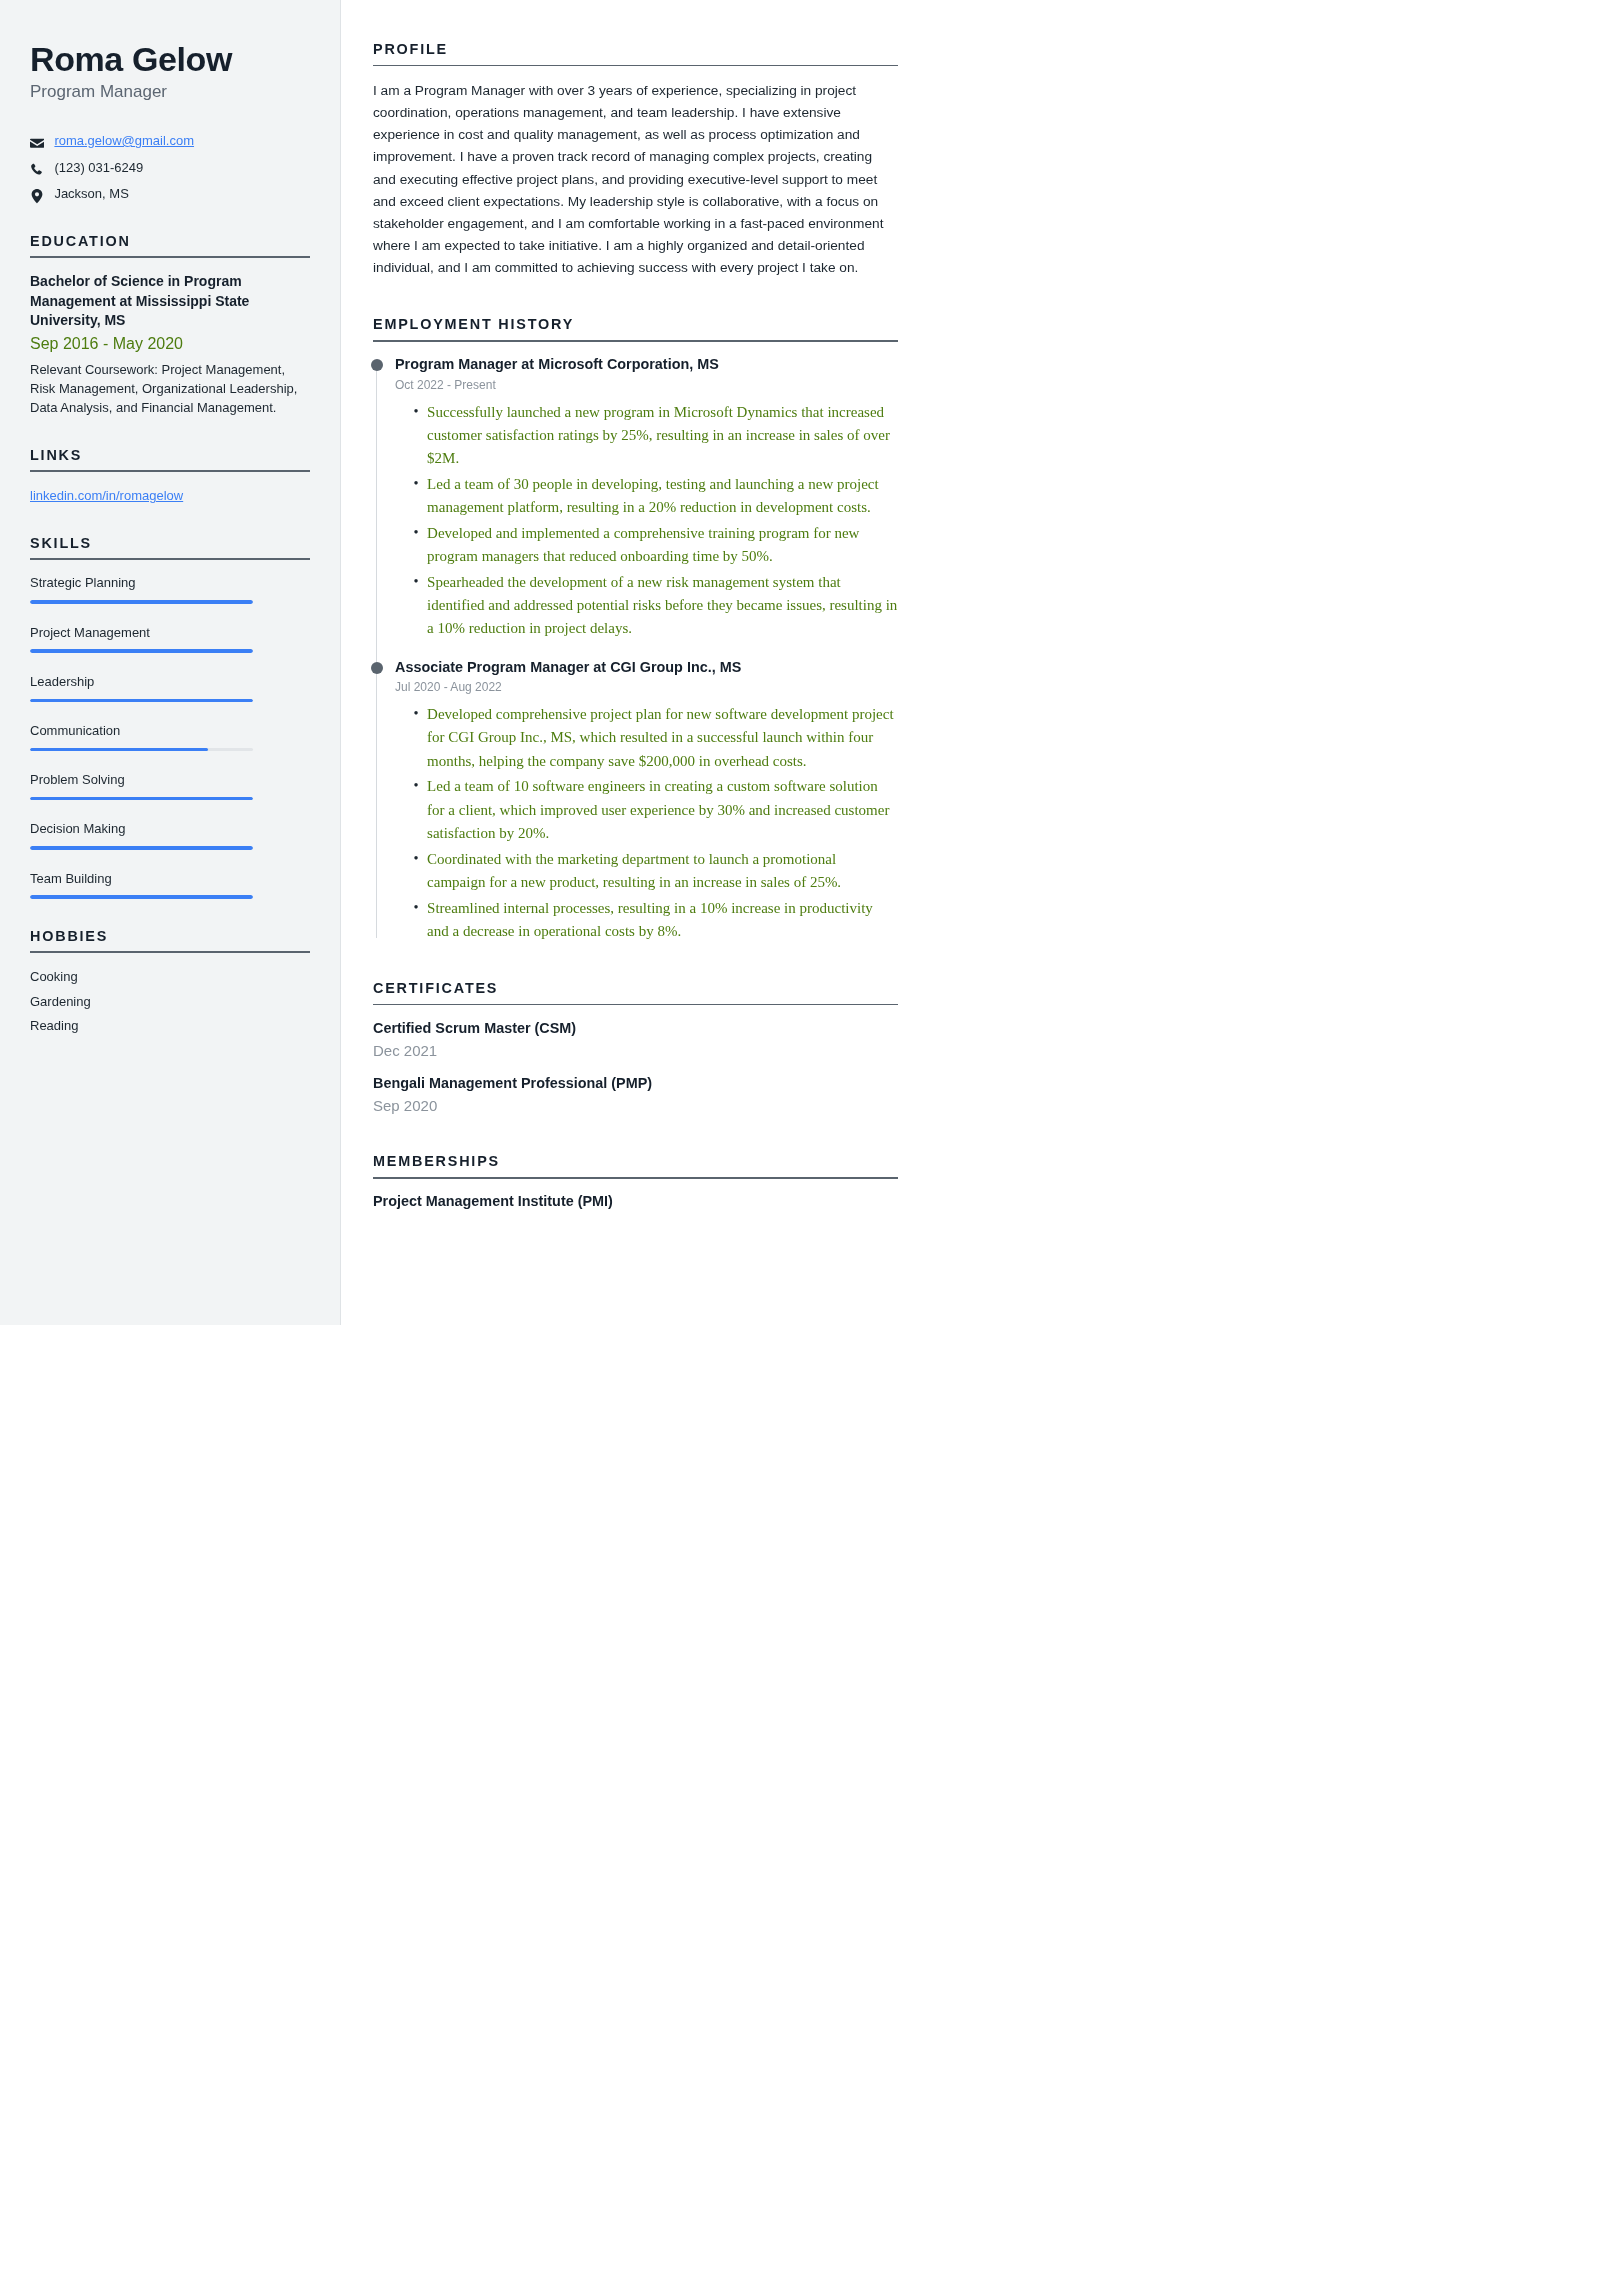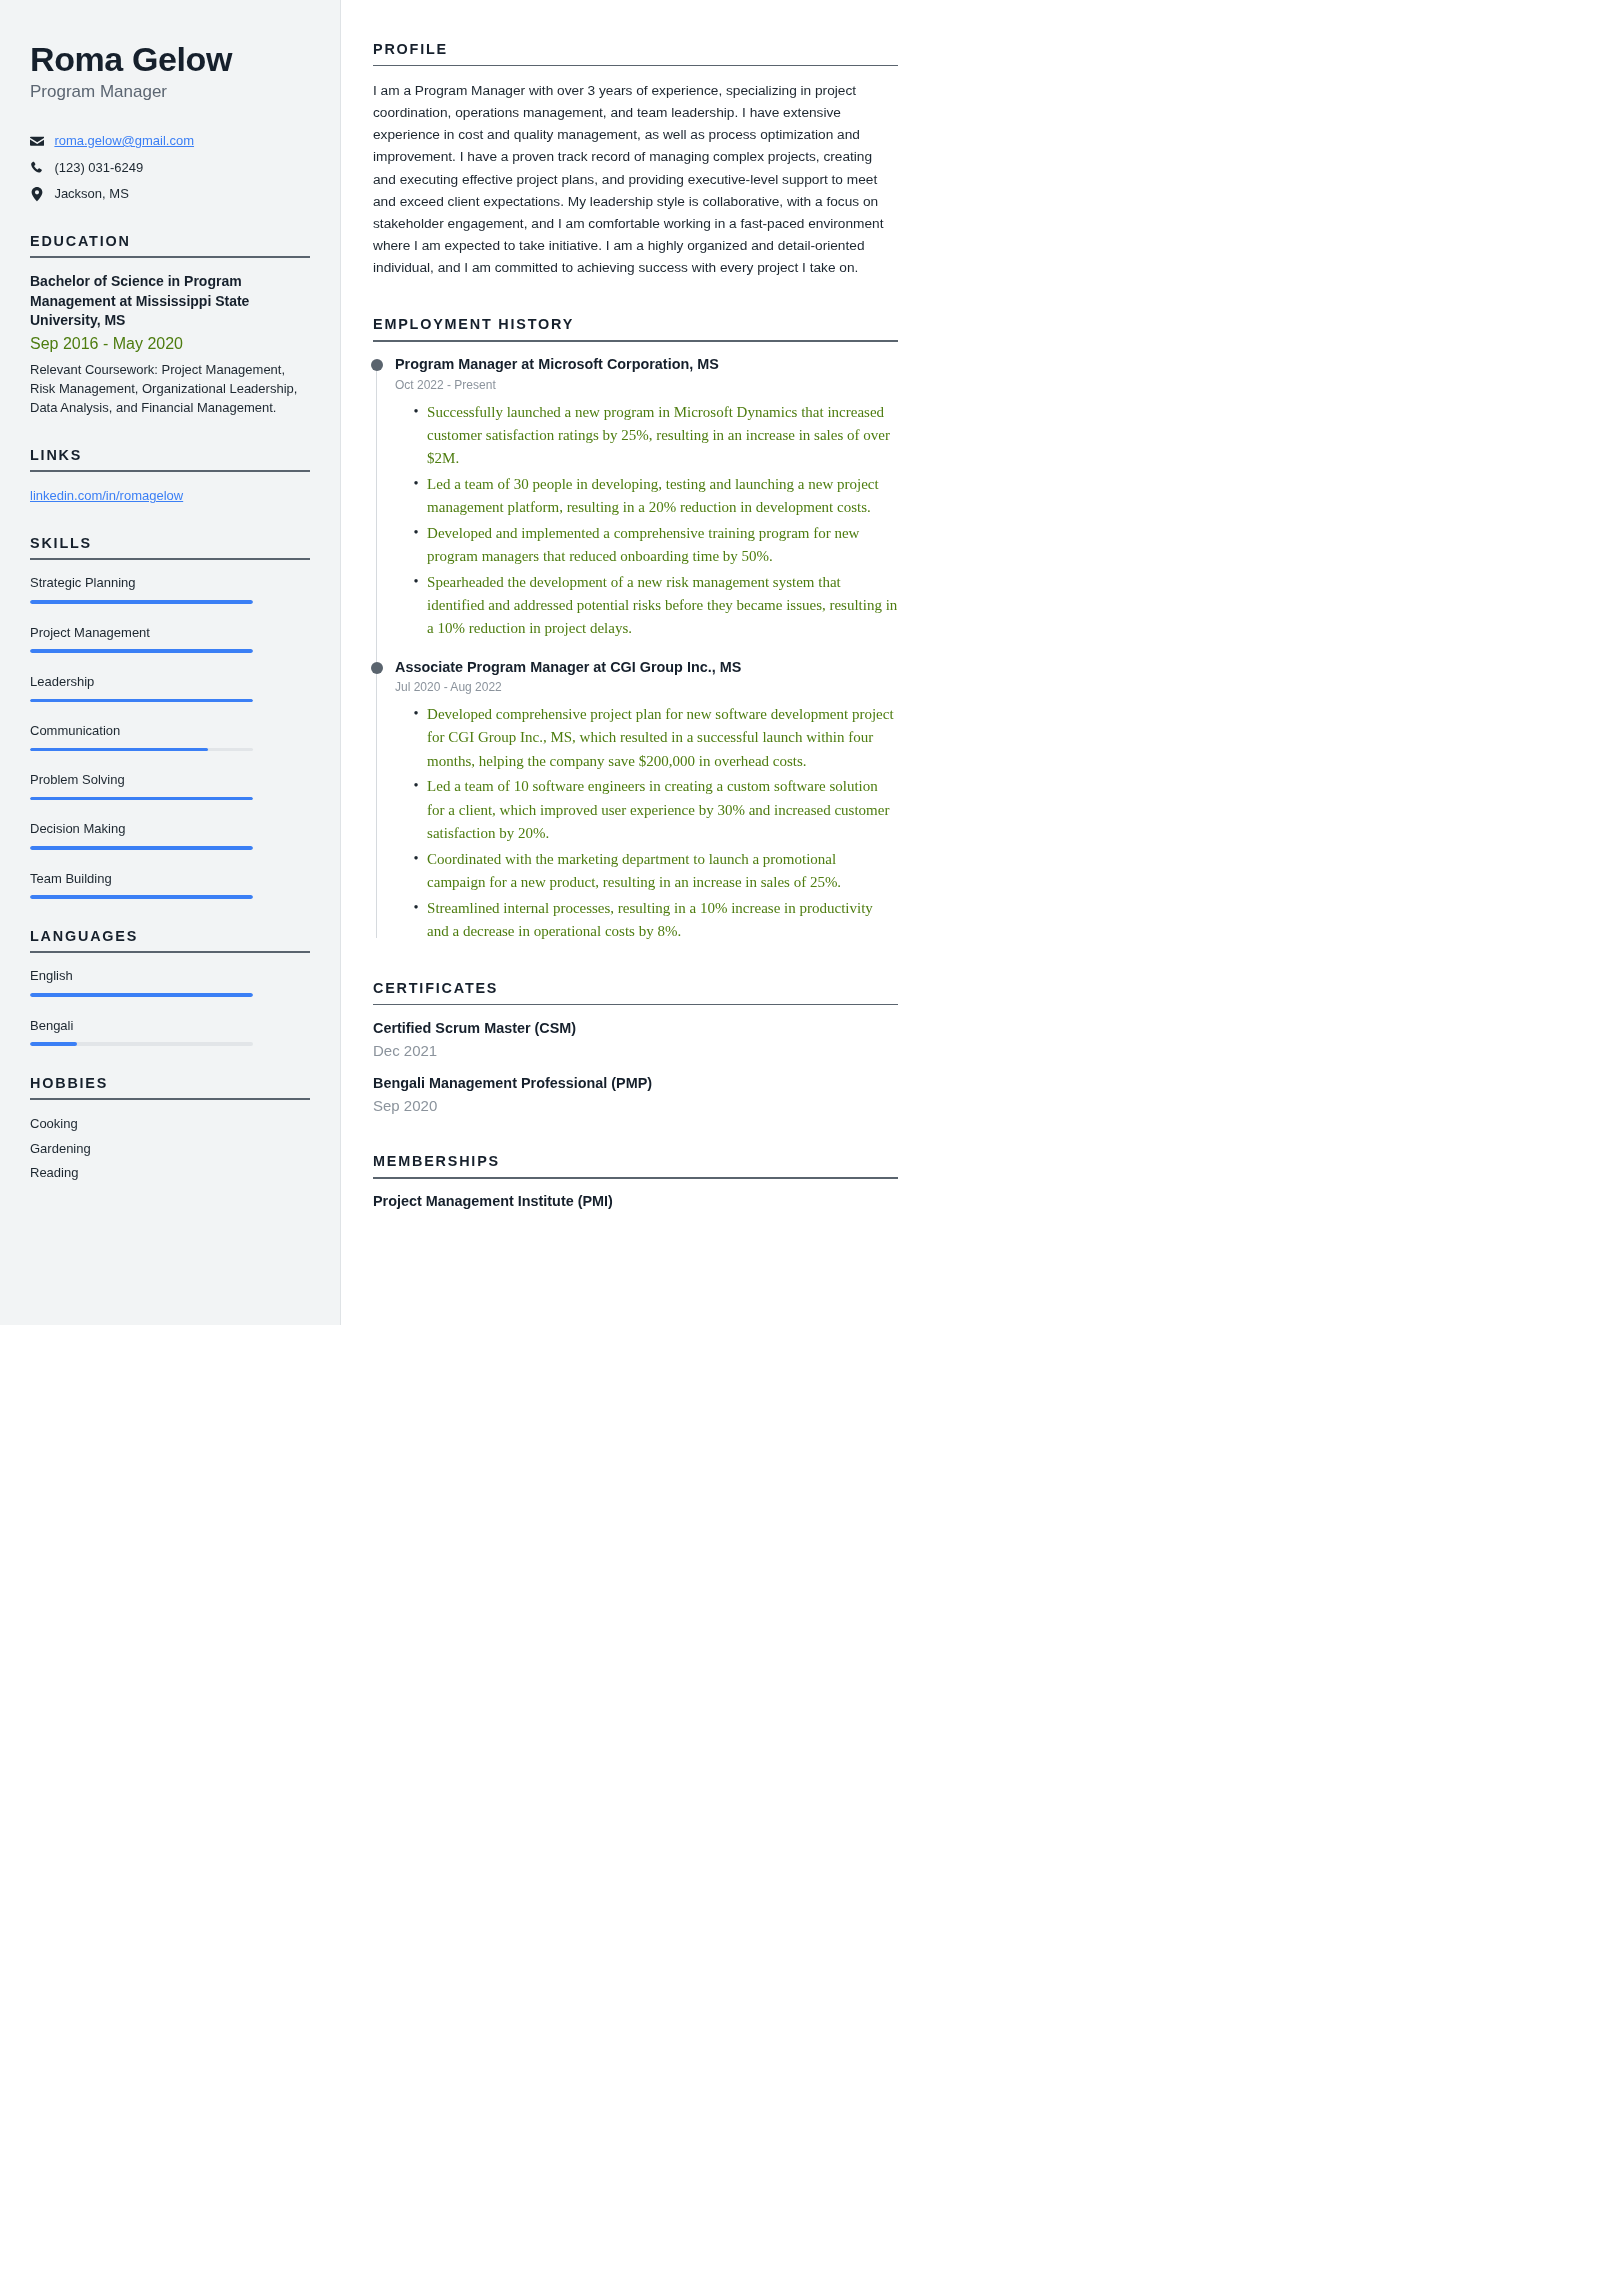--- a/index.html
+++ b/index.html
@@ -32,21 +32,21 @@
   }
   .role {
     font-size:17px;
     color:#5c6672;
     margin-top:5px;
     font-weight:400;
   }
   .contact-list { margin-top:30px; }
   .contact-row {
     display:flex;
-    align-items:center;
+    align-items:flex-end;
     gap:10px;
     margin-bottom:8.5px;
     font-size:13px;
     color:#1d2730;
     line-height:1.4;
   }
   .contact-row .ic {
     width:14.4px; height:14.4px;
     flex:0 0 14.4px;
     display:flex; align-items:center; justify-content:center;
@@ -330,38 +330,20 @@
           </div>
           <div class="skill">
             <div class="skill-label">Team Building</div>
             <div class="bar-track">
               <div class="bar-fill" style="width: 100%;"></div>
             </div>
           </div>
         </div>
     </section>
 
-    <section class="sec">
-      <div class="sec-title">LANGUAGES</div>
-      <div class="sec-rule"></div>
-      <div id="languages-list">
-          <div class="skill">
-            <div class="skill-label">English</div>
-            <div class="bar-track">
-              <div class="bar-fill" style="width: 100%;"></div>
-            </div>
-          </div>
-          <div class="skill">
-            <div class="skill-label">Bengali</div>
-            <div class="bar-track">
-              <div class="bar-fill" style="width: 21%;"></div>
-            </div>
-          </div>
-        </div>
-    </section>
 
     <section class="sec">
       <div class="sec-title">HOBBIES</div>
       <div class="sec-rule"></div>
       <div id="hobbies-list">
           <div class="hobby-item">Cooking</div>
           <div class="hobby-item">Gardening</div>
           <div class="hobby-item">Reading</div>
         </div>
     </section>

